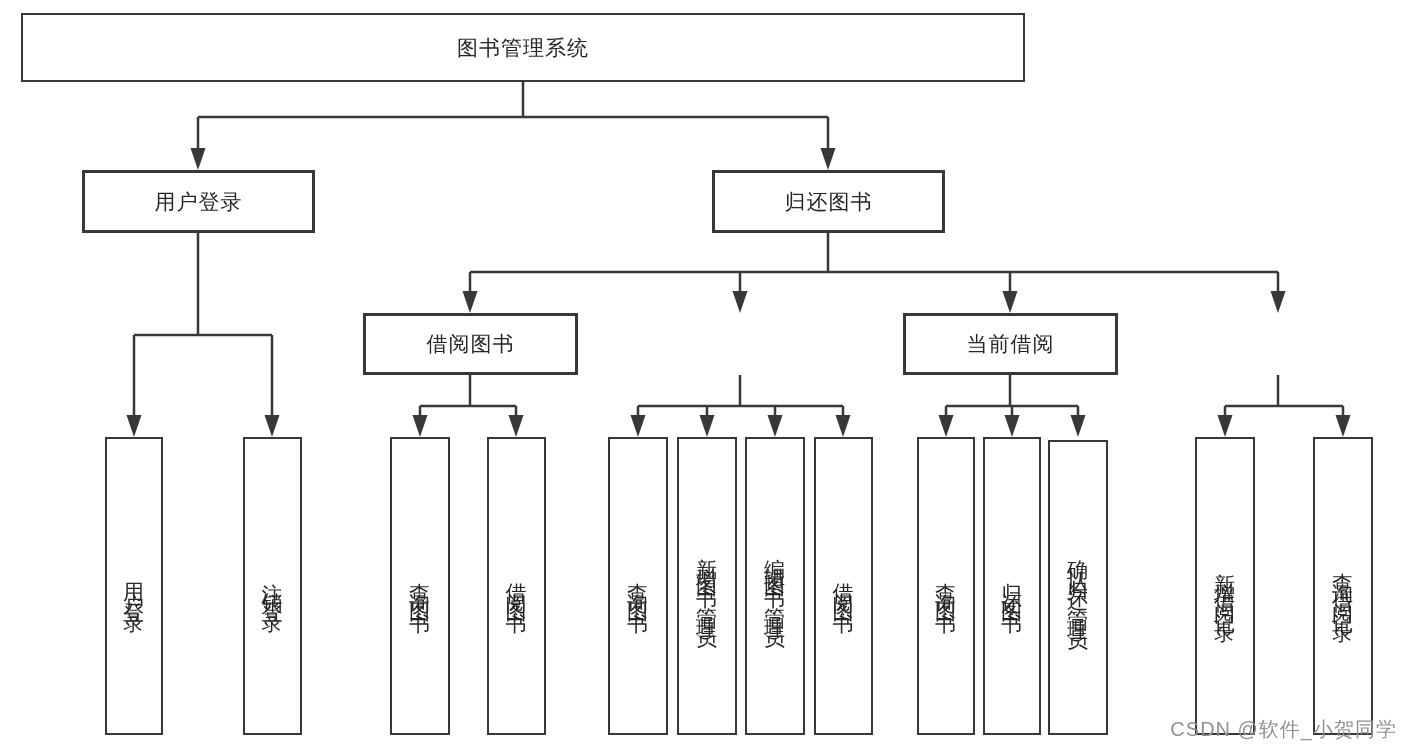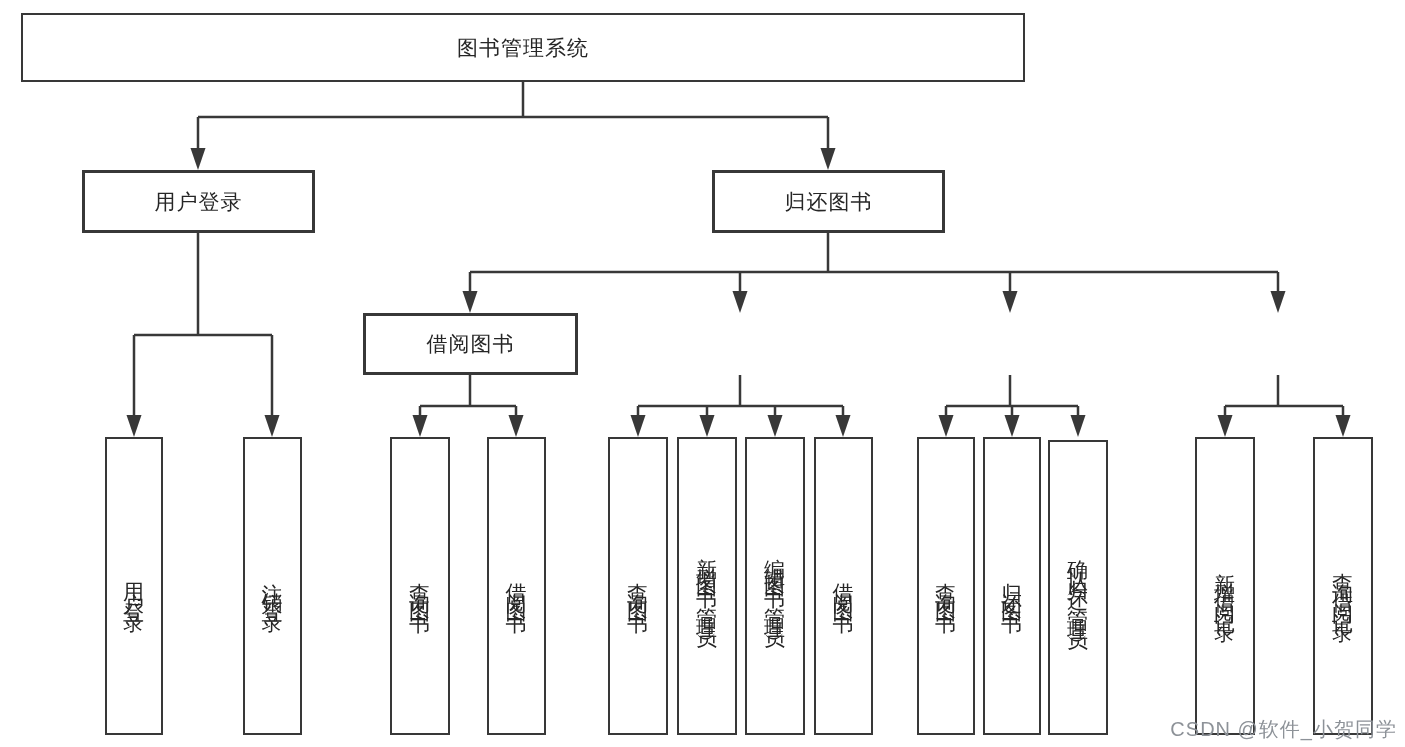--- a/index.html
+++ b/index.html
@@ -84,20 +84,21 @@
       <polygon points="1335.5,415 1350.5,415 1343,437"></polygon>
     </g>
   </svg>
 
   <div class="box root" style="left:21px;top:13px;width:1004px;height:69px">图书管理系统</div>
 
   <div class="box" style="left:82px;top:170px;width:233px;height:63px">用户登录</div>
   <div class="box" style="left:712px;top:170px;width:233px;height:63px">归还图书</div>
 
   <div class="box" style="left:363px;top:313px;width:215px;height:62px">借阅图书</div>
+  <div class="box" style="left:903px;top:313px;width:215px;height:62px">当前借阅</div>
 
   <div class="box v" style="left:105px;top:437px;width:58px;height:298px">用户登录</div>
   <div class="box v" style="left:243px;top:437px;width:59px;height:298px">注销登录</div>
 
   <div class="box v" style="left:390px;top:437px;width:60px;height:298px">查询图书</div>
   <div class="box v" style="left:487px;top:437px;width:59px;height:298px">借阅图书</div>
 
   <div class="box v" style="left:608px;top:437px;width:60px;height:298px">查询图书</div>
   <div class="box v" style="left:677px;top:437px;width:60px;height:298px">新增图书（管理员）</div>
   <div class="box v" style="left:745px;top:437px;width:60px;height:298px">编辑图书（管理员）</div>

